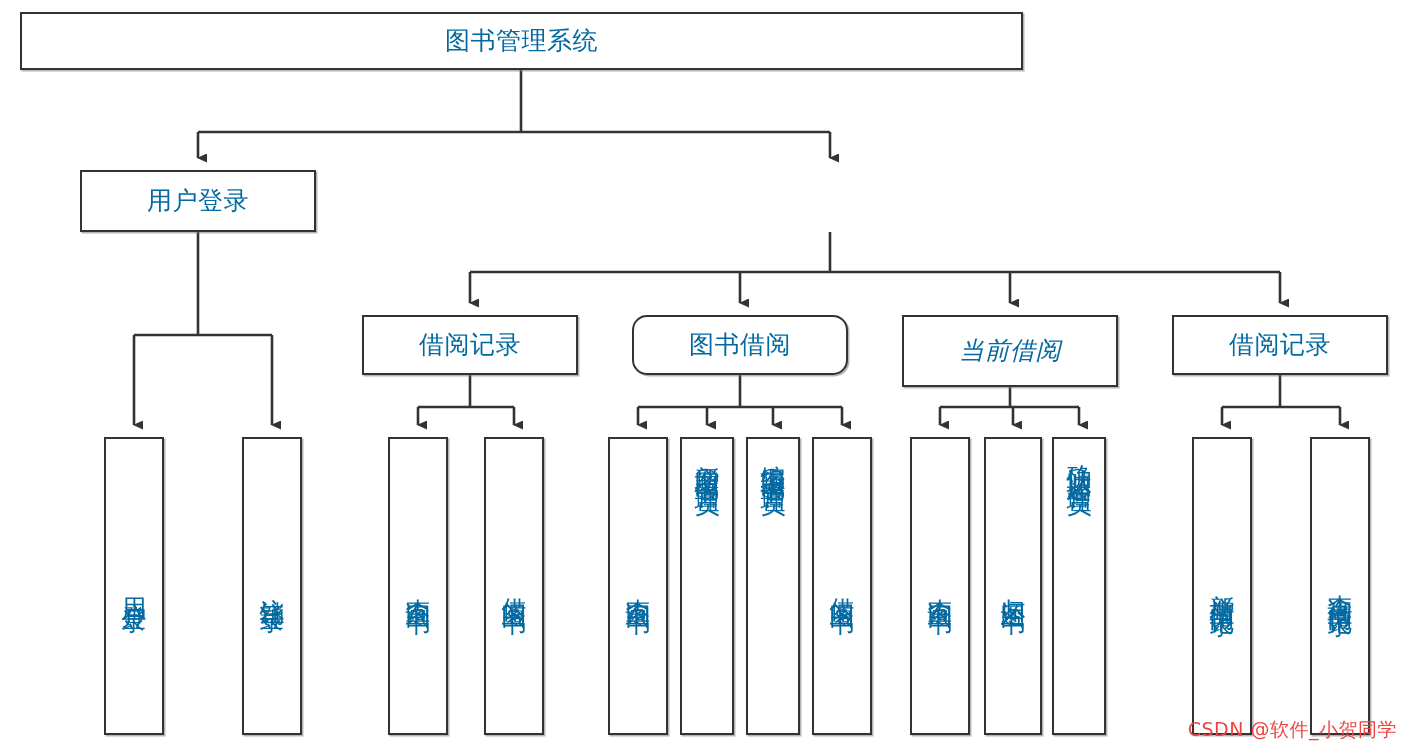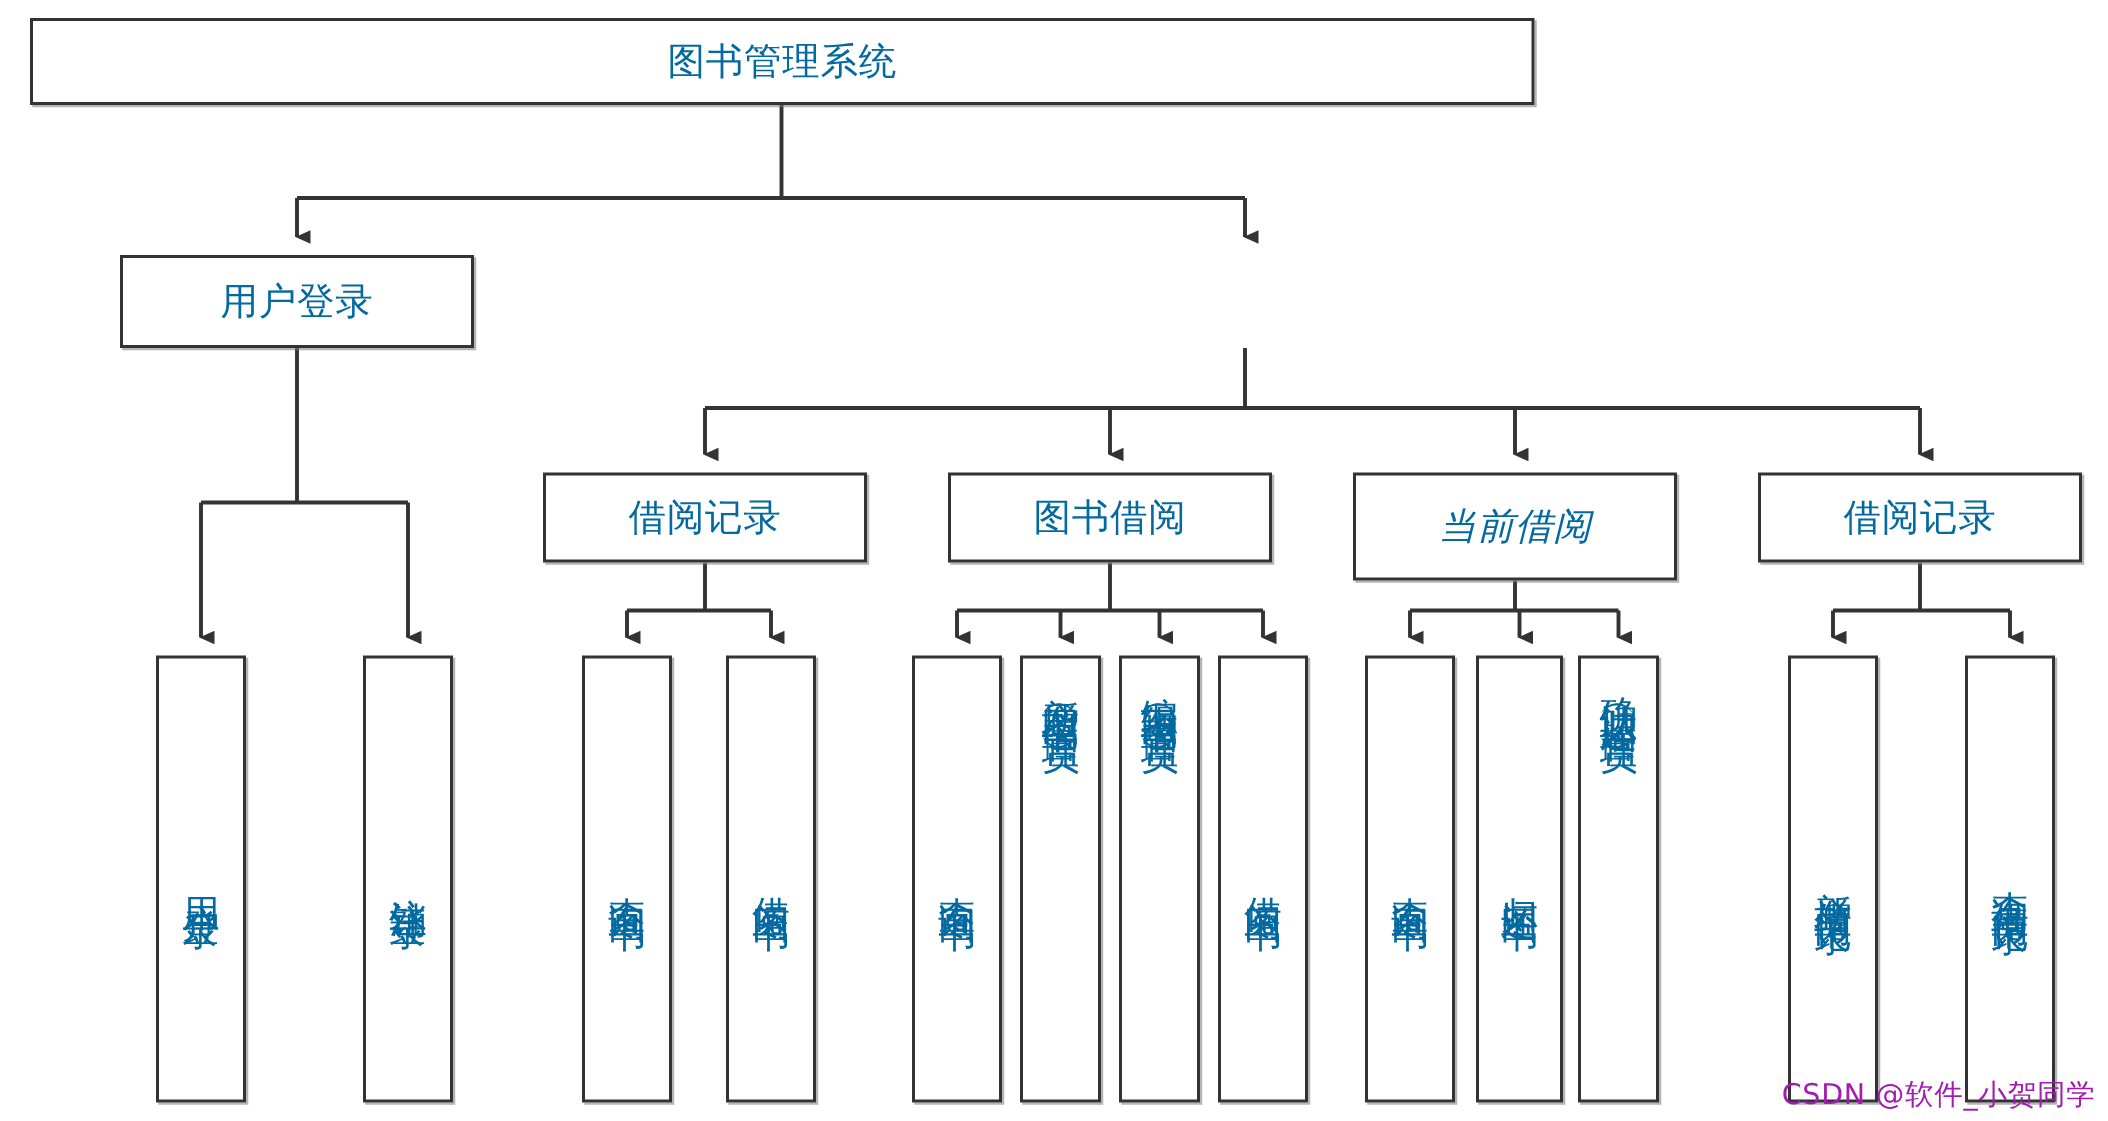--- a/index.html
+++ b/index.html
@@ -67,21 +67,21 @@
   }
   .node.v.center {
     align-items: center;
     padding-top: 0;
   }
   #watermark {
     position: absolute;
     right: 8px;
     bottom: 4px;
     font-size: 19px;
-    color: #a21caf;
+    color: #ef4444;
     letter-spacing: 0.5px;
     white-space: nowrap;
     font-family: "DejaVu Sans", "Liberation Sans", sans-serif;
     text-align: right;
   }
 </style>
 </head>
 <body>
 
 <div id="diagram-root">
@@ -140,21 +140,21 @@
     <span class="node-label">图书管理系统</span>
   </div>
 
   <div class="node h" id="node-l2-0" style="left: 80px; top: 170px; width: 236px; height: 62px;">
     <span class="node-label">用户登录</span>
   </div>
 
   <div class="node h" id="node-l3-0" style="left: 362px; top: 315px; width: 216px; height: 60px;">
     <span class="node-label">借阅记录</span>
   </div>
-  <div class="node h" id="node-l3-1" style="left: 632px; top: 315px; width: 216px; height: 60px;">
+  <div class="node h" id="node-l3-1" style="left: 632px; top: 315px; width: 216px; height: 60px; border-radius: 15px;">
     <span class="node-label">图书借阅</span>
   </div>
   <div class="node h" id="node-l3-2" style="left: 902px; top: 315px; width: 216px; height: 72px; font-style: italic;">
     <span class="node-label">当前借阅</span>
   </div>
   <div class="node h" id="node-l3-3" style="left: 1172px; top: 315px; width: 216px; height: 60px;">
     <span class="node-label">借阅记录</span>
   </div>
 
   <div class="node v center" id="node-leaf-0" style="left: 104px; top: 437px; width: 60px; height: 298px;">

